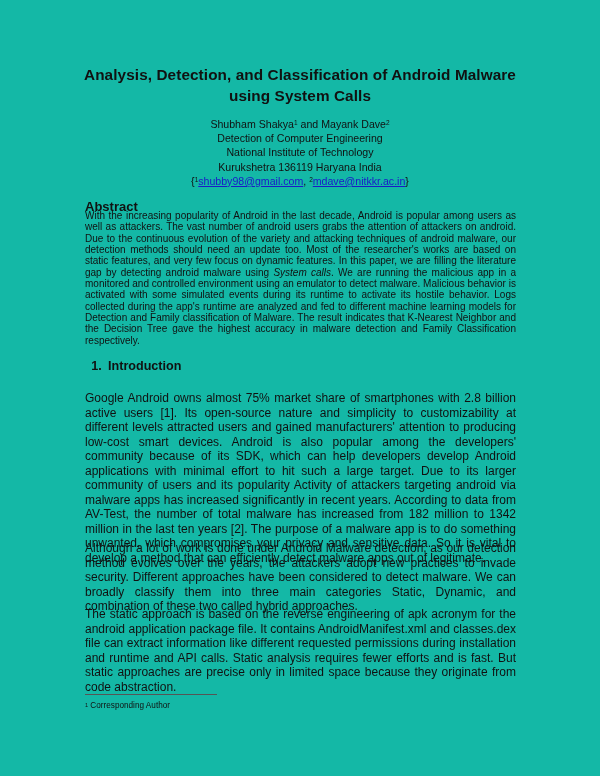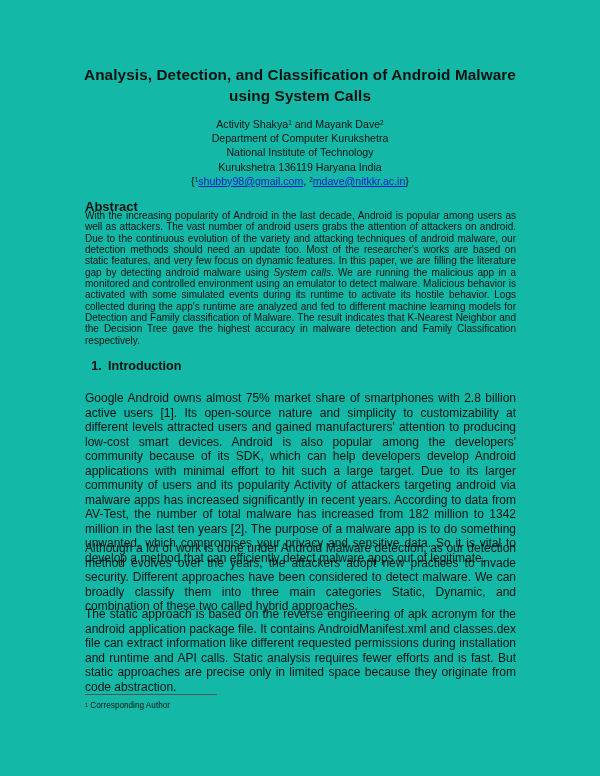--- a/index.html
+++ b/index.html
@@ -31,22 +31,22 @@
 <body>
 
 <div class="page">
 
   <div class="title">
     <div>Analysis, Detection, and Classification of Android Malware</div>
     <div>using System Calls</div>
   </div>
 
   <div class="authors">
-    <div><span>Activity Shakya</span><sup>1</sup><span> and </span><span>Mayank Dave</span><sup>2</sup></div>
-    <div>Department of Computer Kurukshetra</div>
+    <div><span>Shubham Shakya</span><sup>1</sup><span> and </span><span>Mayank Dave</span><sup>2</sup></div>
+    <div>Detection of Computer Engineering</div>
     <div>National Institute of Technology</div>
     <div>Kurukshetra 136119 Haryana India</div>
     <div><span>{</span><sup>1</sup><a style="color: rgb(26, 26, 200);">shubby98@gmail.com</a><span>, </span><sup>2</sup><a style="color: rgb(26, 26, 200);">mdave@nitkkr.ac.in</a><span>}</span></div>
   </div>
 
   <div class="abstract-heading">Abstract</div>
   <div class="abstract-body"><span>With the increasing popularity of Android in the last decade, Android is popular among users as well as attackers. The vast number of android users grabs the attention of attackers on android. Due to the continuous evolution of the variety and attacking techniques of android malware, our detection methods should need an update too. Most of the researcher's works are based on static features, and very few focus on dynamic features. In this paper, we are filling the literature gap by detecting android malware using </span><em>System calls</em><span>. We are running the malicious app in a monitored and controlled environment using an emulator to detect malware. Malicious behavior is activated with some simulated events during its runtime to activate its hostile behavior. Logs collected during the app's runtime are analyzed and fed to different machine learning models for Detection and Family classification of Malware. The result indicates that K-Nearest Neighbor and the Decision Tree gave the highest accuracy in malware detection and Family Classification respectively.</span></div>
 
   <div class="section-heading"><span class="num">1.</span><span>Introduction</span></div>
 

